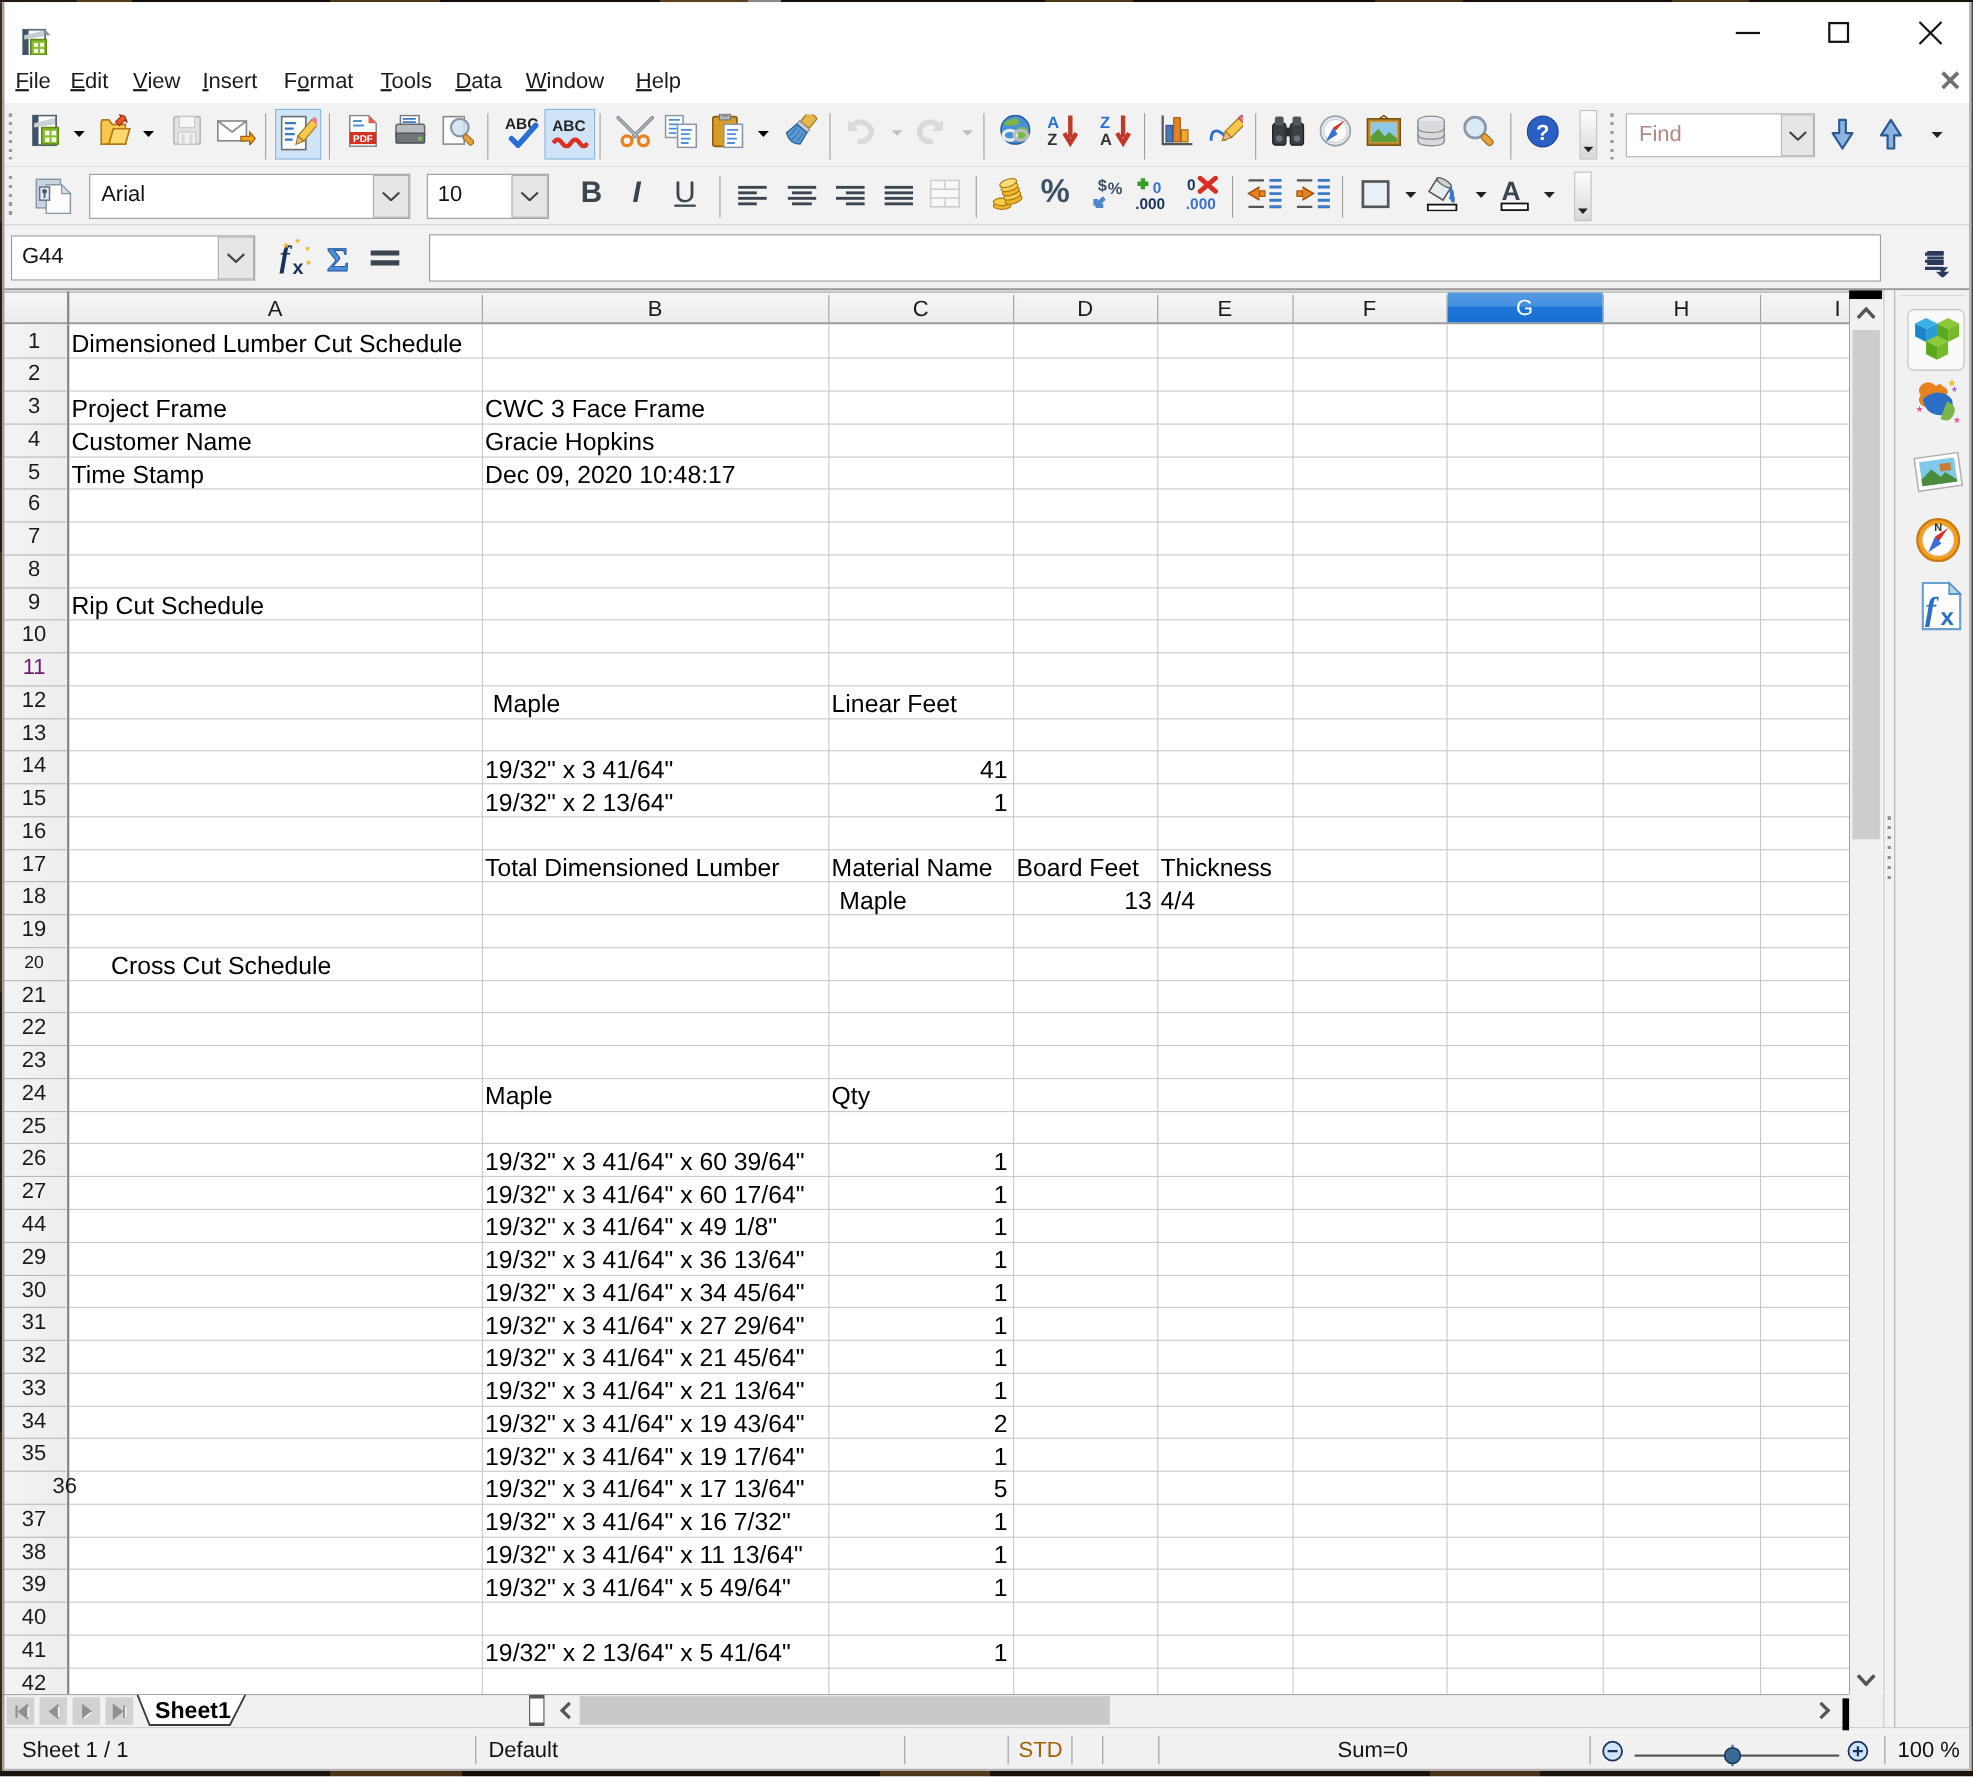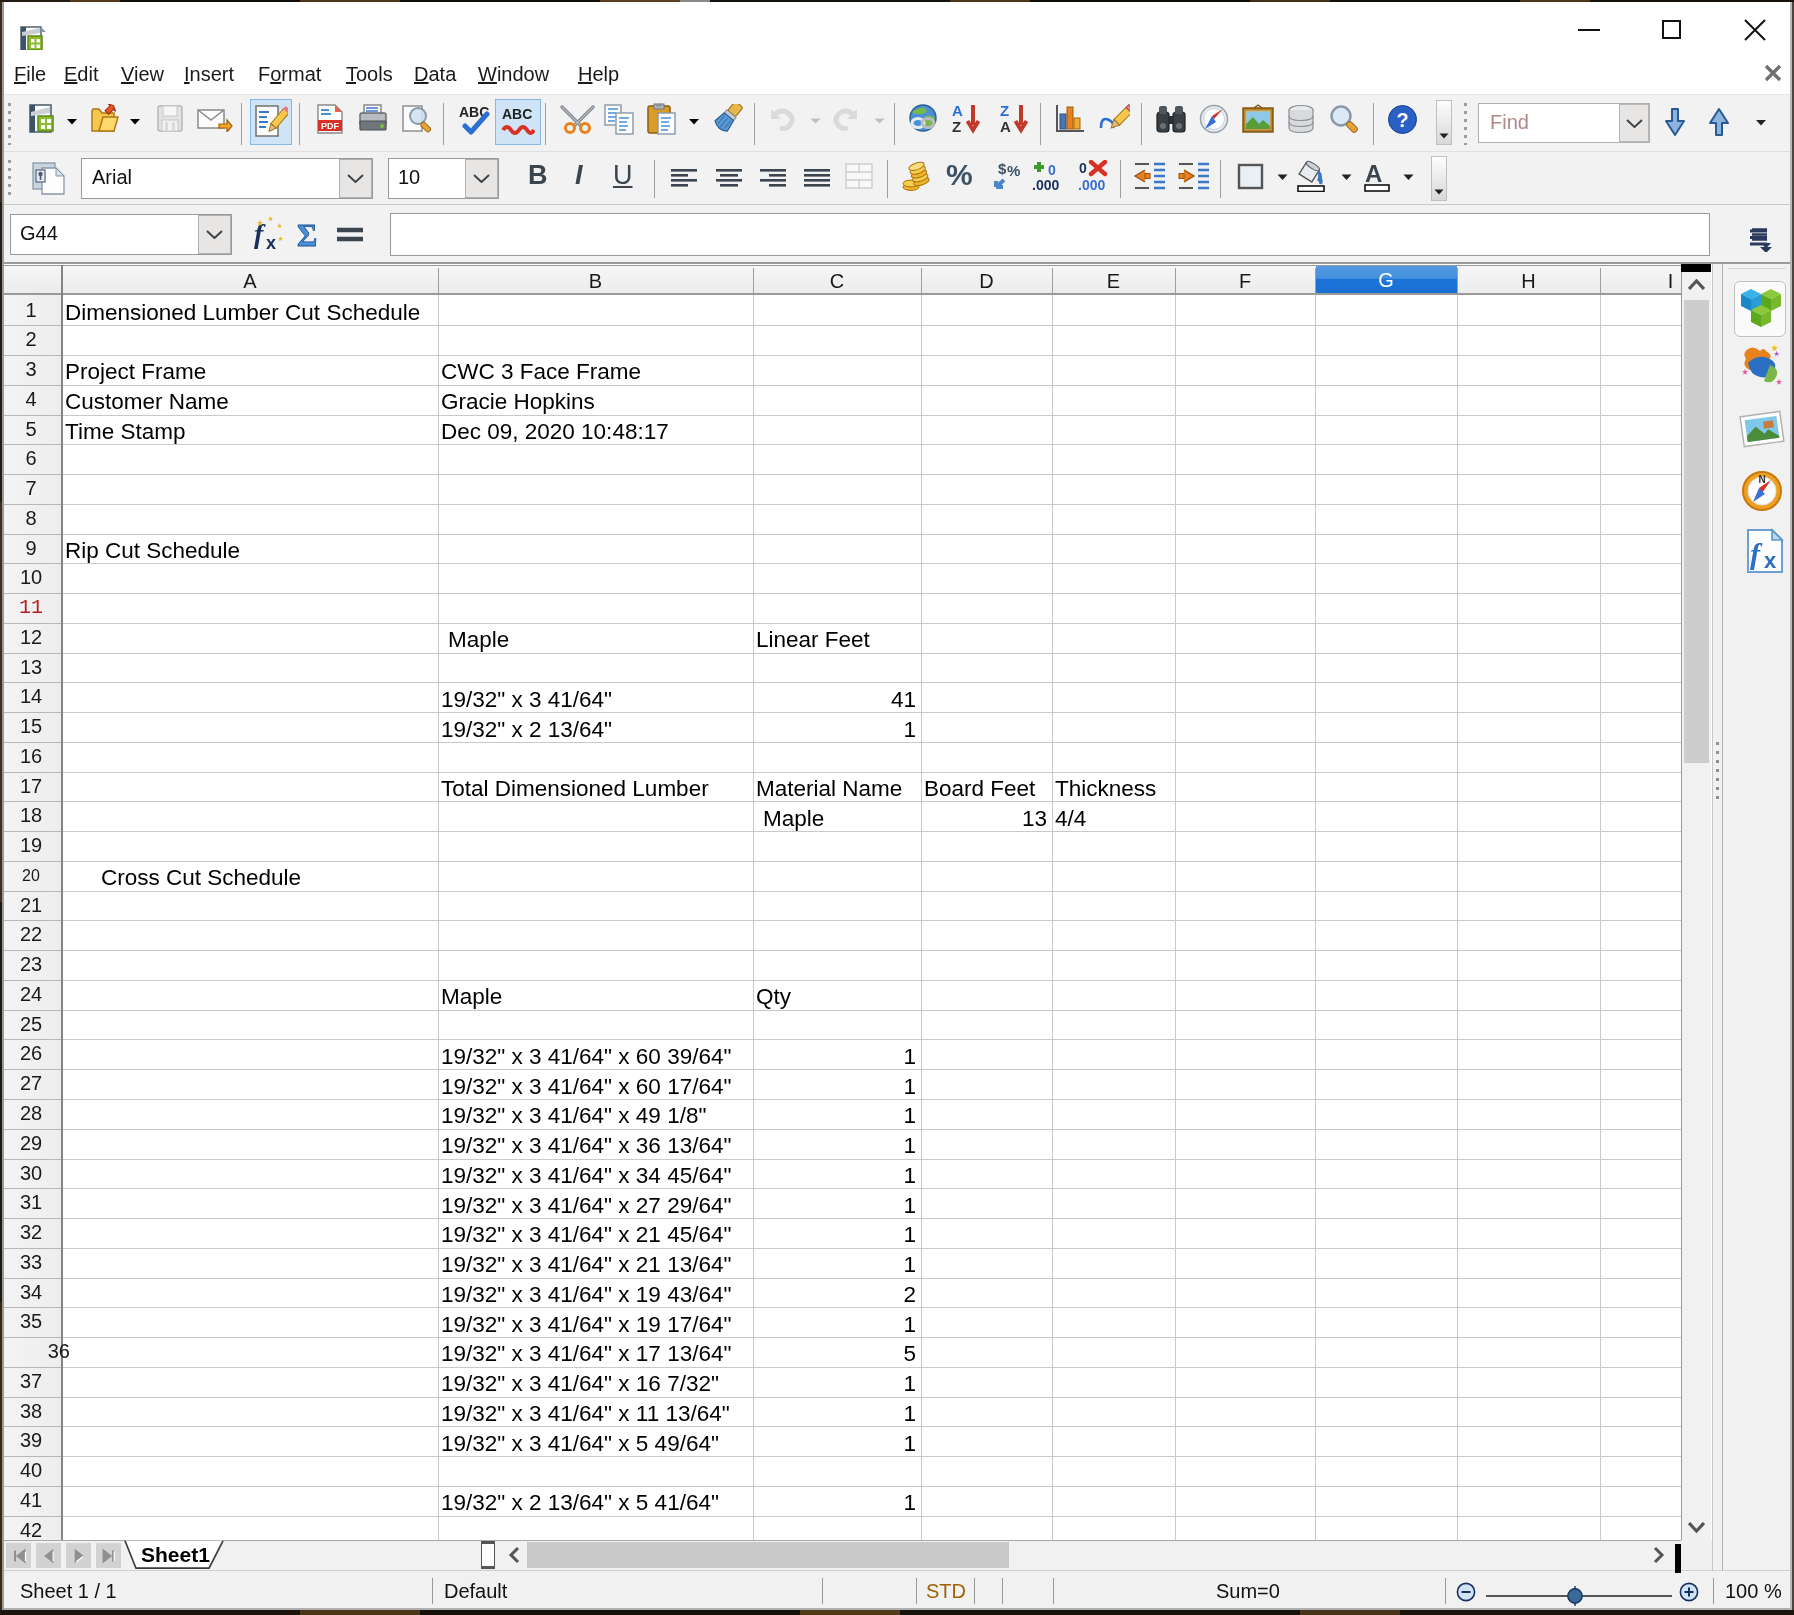--- a/index.html
+++ b/index.html
@@ -461,21 +461,21 @@
 <div class="abs" style="left:2px;top:533.6px;width:59px;height:1px;background:#b8b8b8;"></div>
 <div class="abs" style="left:2px;top:503.8px;width:58px;height:29.8px;font-size:20px;color:#1a1a1a;text-align:center;line-height:29.757px;">8</div>
 <div class="hline" style="left:63px;top:563.3px;width:1618px;"></div>
 <div class="abs" style="left:2px;top:563.3px;width:59px;height:1px;background:#b8b8b8;"></div>
 <div class="abs" style="left:2px;top:533.6px;width:58px;height:29.8px;font-size:20px;color:#1a1a1a;text-align:center;line-height:29.757px;">9</div>
 <div class="hline" style="left:63px;top:593.1px;width:1618px;"></div>
 <div class="abs" style="left:2px;top:593.1px;width:59px;height:1px;background:#b8b8b8;"></div>
 <div class="abs" style="left:2px;top:563.3px;width:58px;height:29.8px;font-size:20px;color:#1a1a1a;text-align:center;line-height:29.757px;">10</div>
 <div class="hline" style="left:63px;top:622.8px;width:1618px;"></div>
 <div class="abs" style="left:2px;top:622.8px;width:59px;height:1px;background:#b8b8b8;"></div>
-<div class="abs" style="left:2px;top:593.1px;width:58px;height:29.8px;font-size:20px;color:#b91c1c;text-align:center;line-height:29.757px;font-family:Liberation Mono, monospace;">11</div>
+<div class="abs" style="left:2px;top:593.1px;width:58px;height:29.8px;font-size:20px;color:#701a75;text-align:center;line-height:29.757px;">11</div>
 <div class="hline" style="left:63px;top:652.6px;width:1618px;"></div>
 <div class="abs" style="left:2px;top:652.6px;width:59px;height:1px;background:#b8b8b8;"></div>
 <div class="abs" style="left:2px;top:622.8px;width:58px;height:29.8px;font-size:20px;color:#1a1a1a;text-align:center;line-height:29.757px;">12</div>
 <div class="hline" style="left:63px;top:682.3px;width:1618px;"></div>
 <div class="abs" style="left:2px;top:682.3px;width:59px;height:1px;background:#b8b8b8;"></div>
 <div class="abs" style="left:2px;top:652.6px;width:58px;height:29.8px;font-size:20px;color:#1a1a1a;text-align:center;line-height:29.757px;">13</div>
 <div class="hline" style="left:63px;top:712.1px;width:1618px;"></div>
 <div class="abs" style="left:2px;top:712.1px;width:59px;height:1px;background:#b8b8b8;"></div>
 <div class="abs" style="left:2px;top:682.3px;width:58px;height:29.8px;font-size:20px;color:#1a1a1a;text-align:center;line-height:29.757px;">14</div>
 <div class="hline" style="left:63px;top:741.9px;width:1618px;"></div>
@@ -512,21 +512,21 @@
 <div class="abs" style="left:2px;top:1039.4px;width:59px;height:1px;background:#b8b8b8;"></div>
 <div class="abs" style="left:2px;top:1009.7px;width:58px;height:29.8px;font-size:20px;color:#1a1a1a;text-align:center;line-height:29.757px;">25</div>
 <div class="hline" style="left:63px;top:1069.2px;width:1618px;"></div>
 <div class="abs" style="left:2px;top:1069.2px;width:59px;height:1px;background:#b8b8b8;"></div>
 <div class="abs" style="left:2px;top:1039.4px;width:58px;height:29.8px;font-size:20px;color:#1a1a1a;text-align:center;line-height:29.757px;">26</div>
 <div class="hline" style="left:63px;top:1098.9px;width:1618px;"></div>
 <div class="abs" style="left:2px;top:1098.9px;width:59px;height:1px;background:#b8b8b8;"></div>
 <div class="abs" style="left:2px;top:1069.2px;width:58px;height:29.8px;font-size:20px;color:#1a1a1a;text-align:center;line-height:29.757px;">27</div>
 <div class="hline" style="left:63px;top:1128.7px;width:1618px;"></div>
 <div class="abs" style="left:2px;top:1128.7px;width:59px;height:1px;background:#b8b8b8;"></div>
-<div class="abs" style="left:2px;top:1098.9px;width:58px;height:29.8px;font-size:20px;color:#1a1a1a;text-align:center;line-height:29.757px;">28</div>
+<div class="abs" style="left:2px;top:1098.9px;width:58px;height:29.8px;font-size:20px;color:#1a1a1a;text-align:center;line-height:29.757px;">44</div>
 <div class="hline" style="left:63px;top:1158.5px;width:1618px;"></div>
 <div class="abs" style="left:2px;top:1158.5px;width:59px;height:1px;background:#b8b8b8;"></div>
 <div class="abs" style="left:2px;top:1128.7px;width:58px;height:29.8px;font-size:20px;color:#1a1a1a;text-align:center;line-height:29.757px;">29</div>
 <div class="hline" style="left:63px;top:1188.2px;width:1618px;"></div>
 <div class="abs" style="left:2px;top:1188.2px;width:59px;height:1px;background:#b8b8b8;"></div>
 <div class="abs" style="left:2px;top:1158.5px;width:58px;height:29.8px;font-size:20px;color:#1a1a1a;text-align:center;line-height:29.757px;">30</div>
 <div class="hline" style="left:63px;top:1218.0px;width:1618px;"></div>
 <div class="abs" style="left:2px;top:1218.0px;width:59px;height:1px;background:#b8b8b8;"></div>
 <div class="abs" style="left:2px;top:1188.2px;width:58px;height:29.8px;font-size:20px;color:#1a1a1a;text-align:center;line-height:29.757px;">31</div>
 <div class="hline" style="left:63px;top:1247.7px;width:1618px;"></div>

